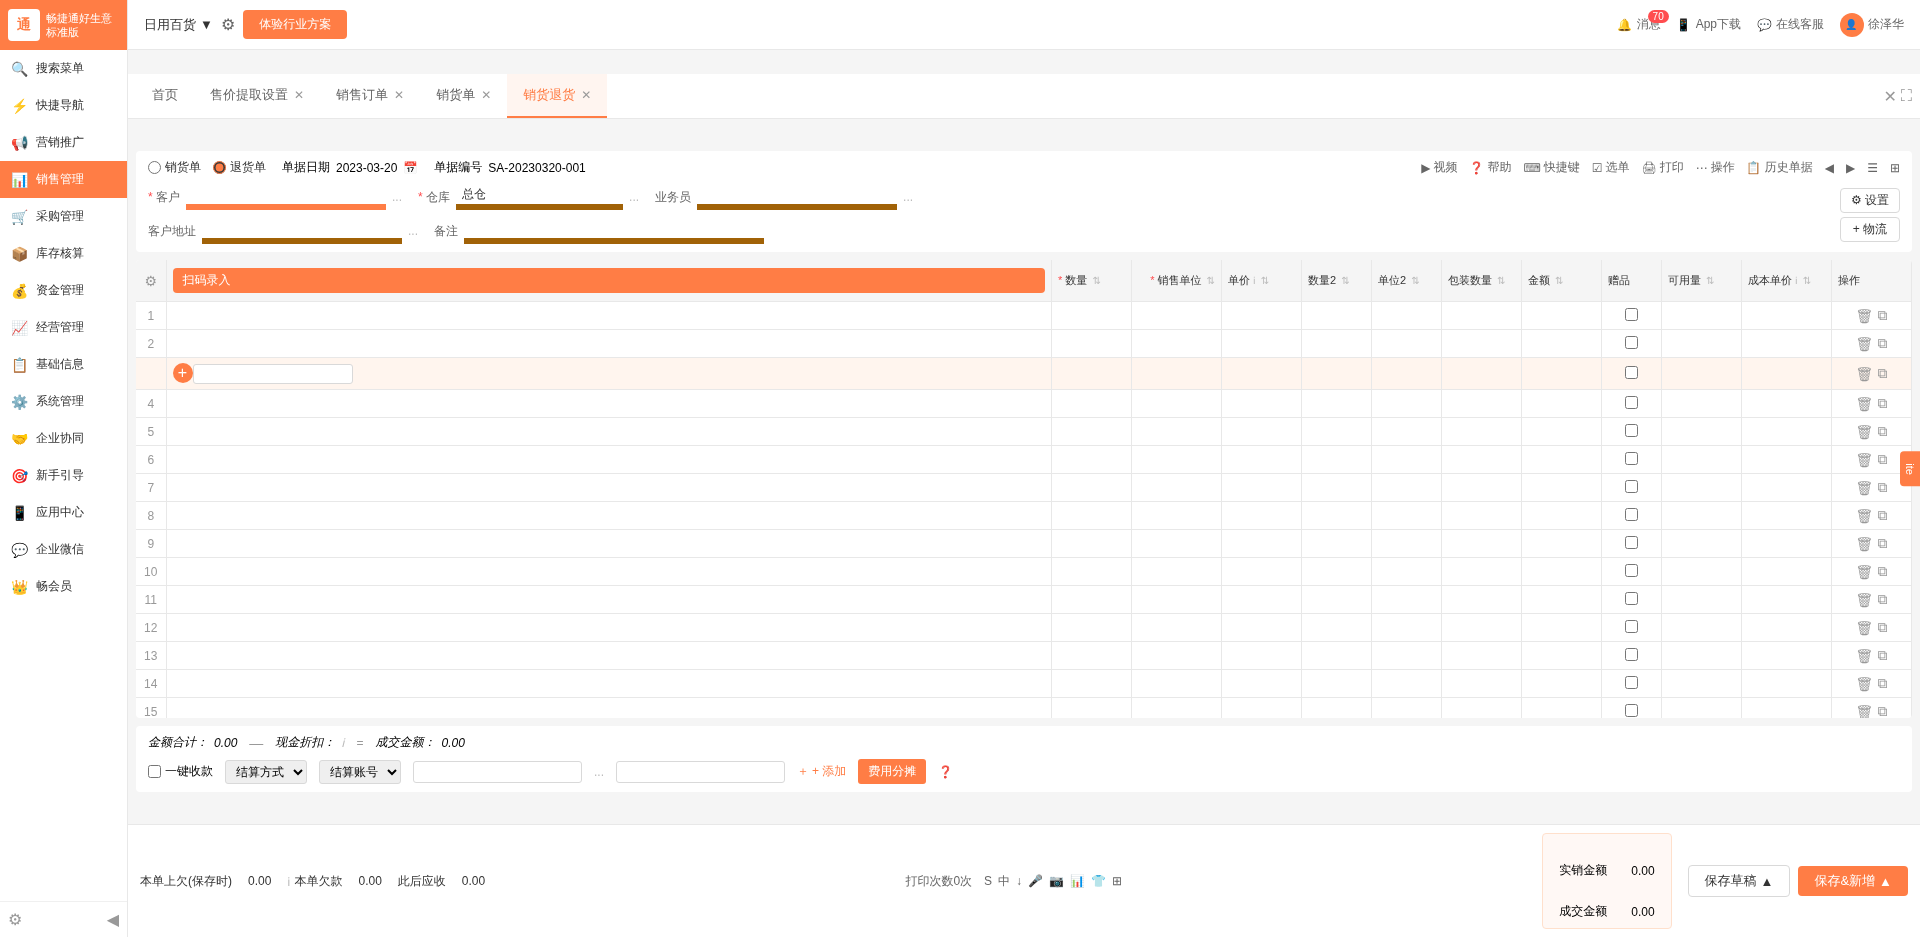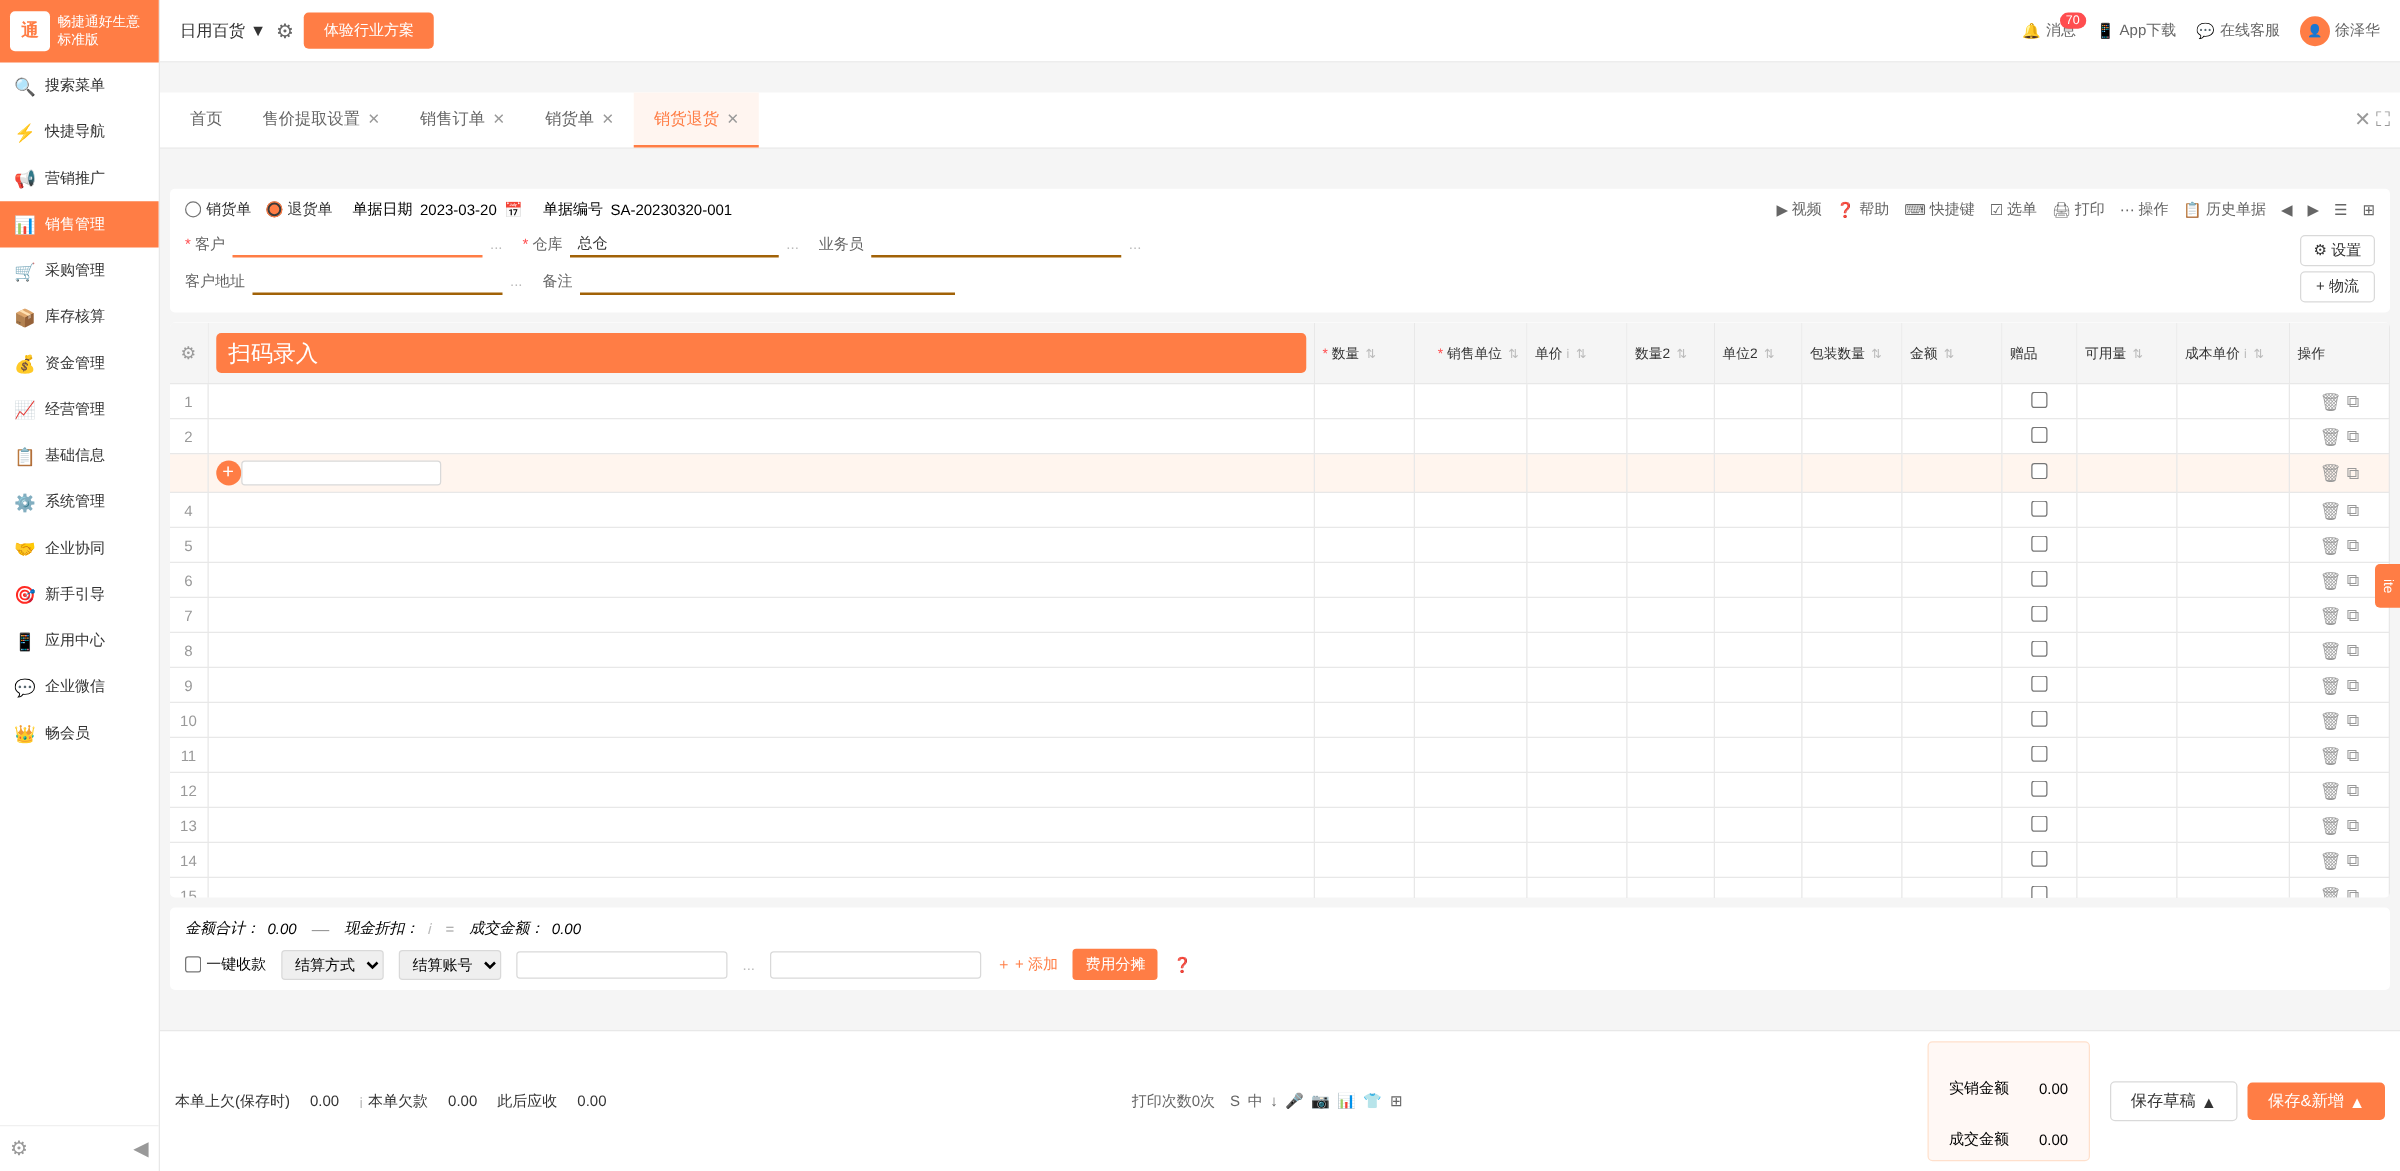--- a/index.html
+++ b/index.html
@@ -52,28 +52,28 @@
     .radio-item input[type=radio] { cursor: pointer; accent-color: #ff7d45; }
     .form-date { display: flex; align-items: center; gap: 6px; font-size: 12px; }
     .form-number { display: flex; align-items: center; gap: 6px; font-size: 12px; }
     .form-header-right { display: flex; align-items: center; gap: 12px; }
     .header-action-btn { background: none; border: none; cursor: pointer; font-size: 12px; color: #666; display: flex; align-items: center; gap: 3px; }
 
     .form-fields { display: flex; align-items: center; gap: 16px; flex-wrap: wrap; }
     .form-field { display: flex; align-items: center; gap: 6px; font-size: 12px; }
     .form-field label { color: #666; white-space: nowrap; }
     .form-field label.required::before { content: '* '; color: #ff4d4f; }
-    .form-field-input { border: none; border-bottom: 2px solid #a16207; padding: 3px 6px; min-width: 120px; font-size: 12px; outline: none; color: #333; }
+    .form-field-input { border: none; border-bottom: 6px solid #a16207; padding: 3px 6px; min-width: 120px; font-size: 12px; outline: none; color: #333; }
     .form-field-input::placeholder { color: #bbb; }
     .form-field-dots { color: #bbb; cursor: pointer; }
     .form-field-action-btn { background: #fff; border: 1px solid #d9d9d9; border-radius: 4px; padding: 3px 10px; font-size: 12px; cursor: pointer; color: #333; }
 
     
     .table-container { background: #fff; border-radius: 4px; flex: 1; overflow: hidden; display: flex; flex-direction: column; }
-    .scan-btn { background: #ff7d45; color: #fff; border: none; border-radius: 4px; padding: 4px 10px; font-size: 18px; cursor: pointer; display: flex; align-items: center; gap: 4px; }
+    .scan-btn { background: #ff7d45; color: #fff; border: none; border-radius: 4px; padding: 4px 10px; font-size: 12px; cursor: pointer; display: flex; align-items: center; gap: 4px; }
     .table-wrapper { flex: 1; overflow: auto; }
     table { width: 100%; border-collapse: collapse; font-size: 12px; }
     thead tr { background: #f5f5f5; position: sticky; top: 0; z-index: 1; }
     th { padding: 8px 6px; text-align: left; color: #333; font-weight: 500; border-right: 1px solid #e8e8e8; border-bottom: 1px solid #e8e8e8; white-space: nowrap; font-size: 11px; }
     th.required::before { content: '* '; color: #ff4d4f; }
     td { padding: 5px 6px; border-right: 1px solid #e8e8e8; border-bottom: 1px solid #e8e8e8; color: #333; vertical-align: middle; }
     tr.highlighted td { background: #fff5ee; }
     .row-num { color: #999; text-align: center; }
     .checkbox-cell { text-align: center; }
     .action-cell { display: flex; align-items: center; gap: 4px; justify-content: center; }

